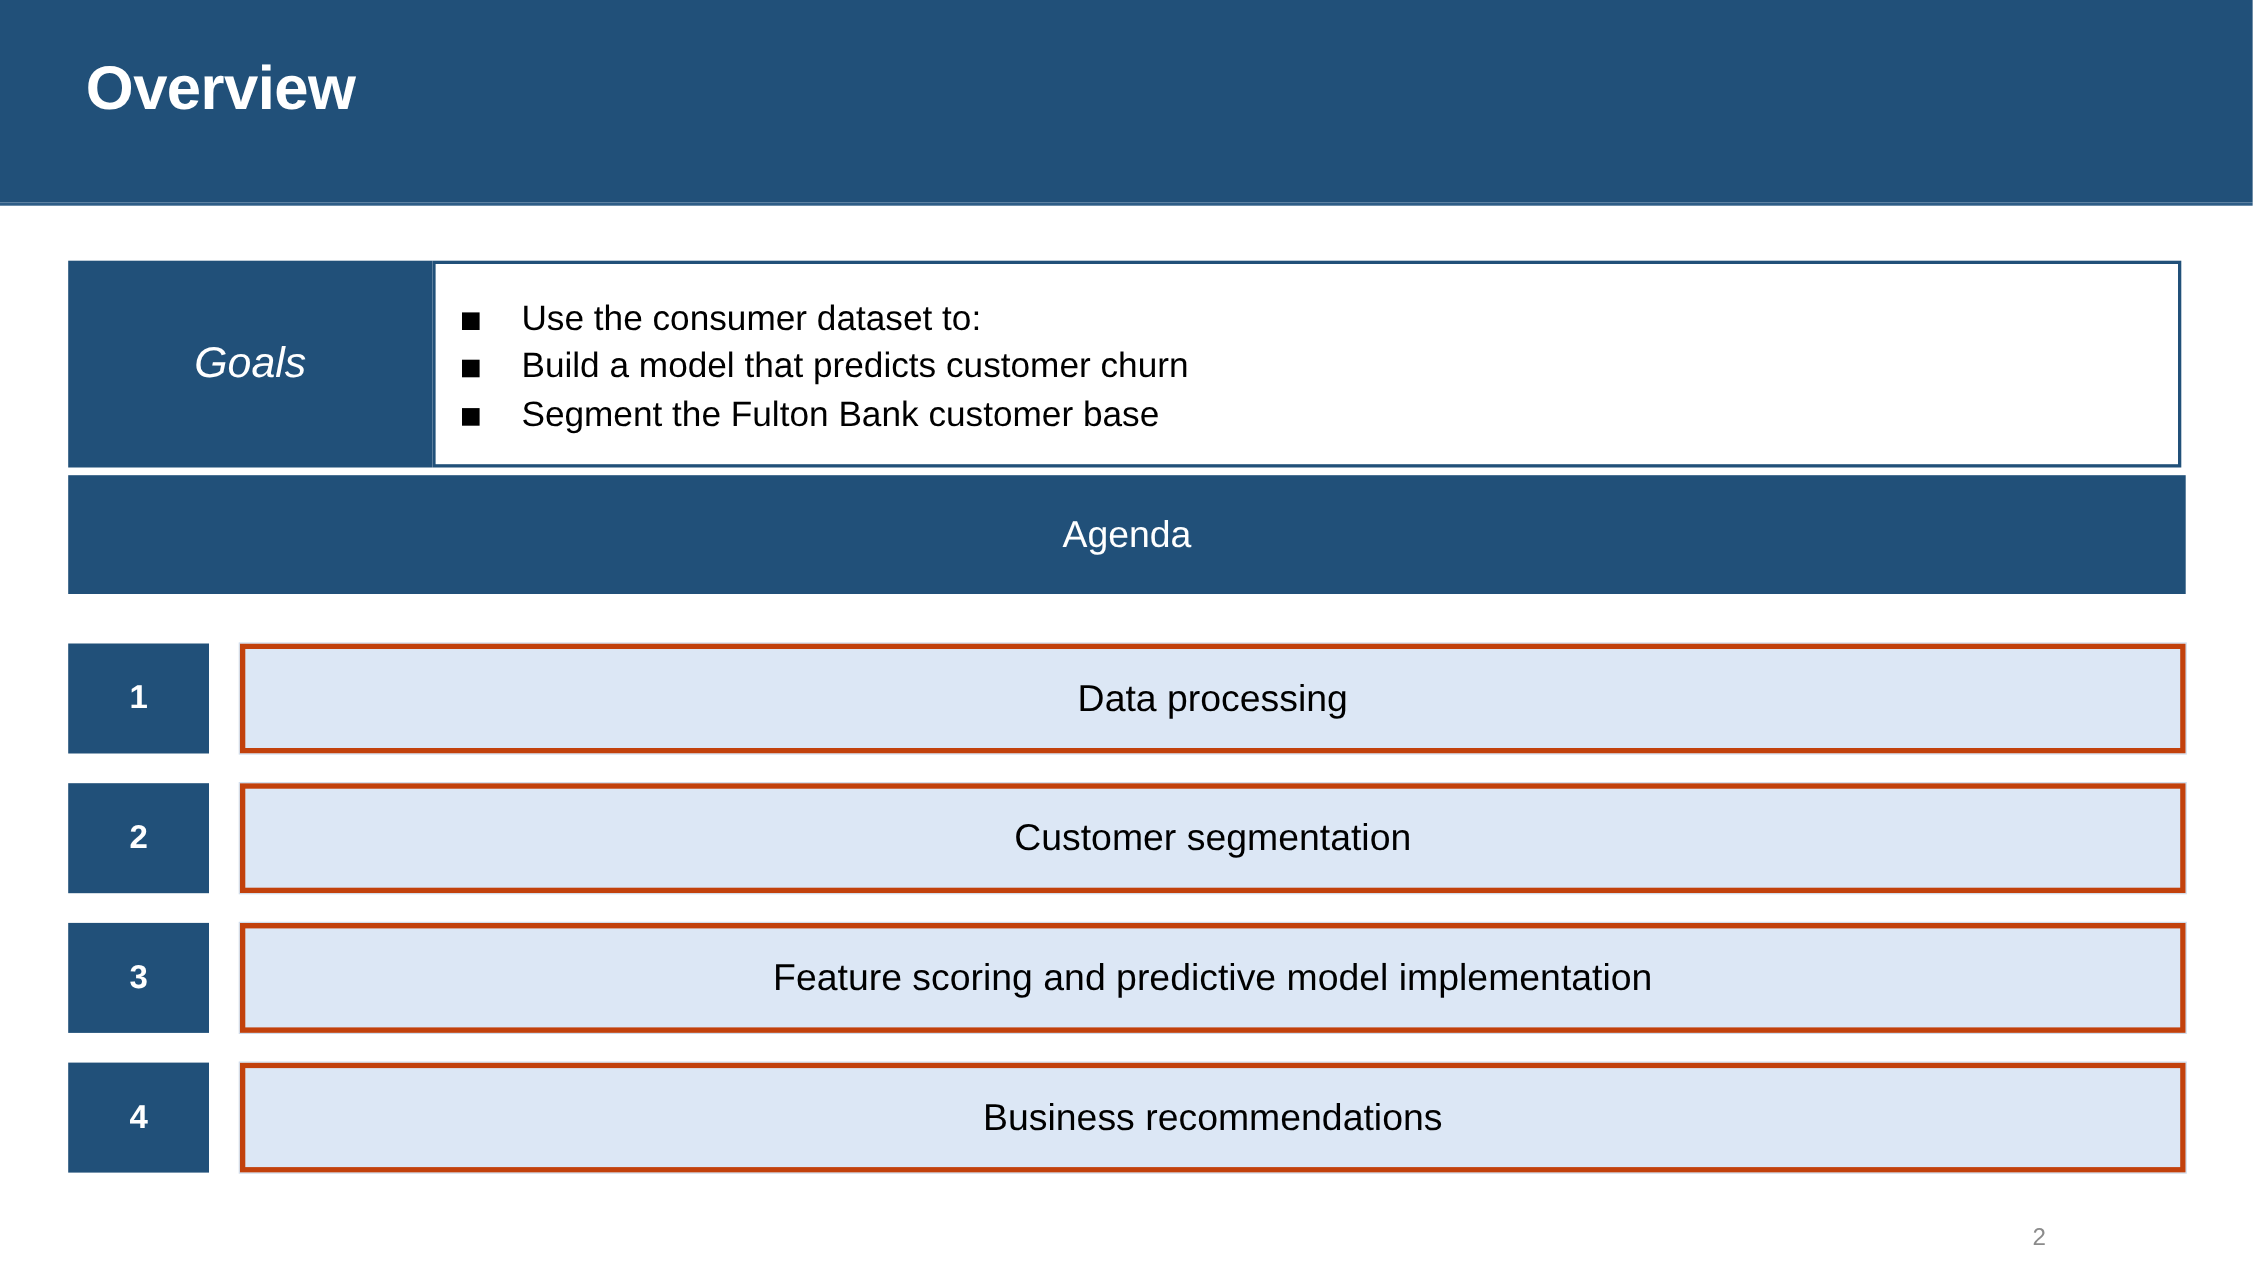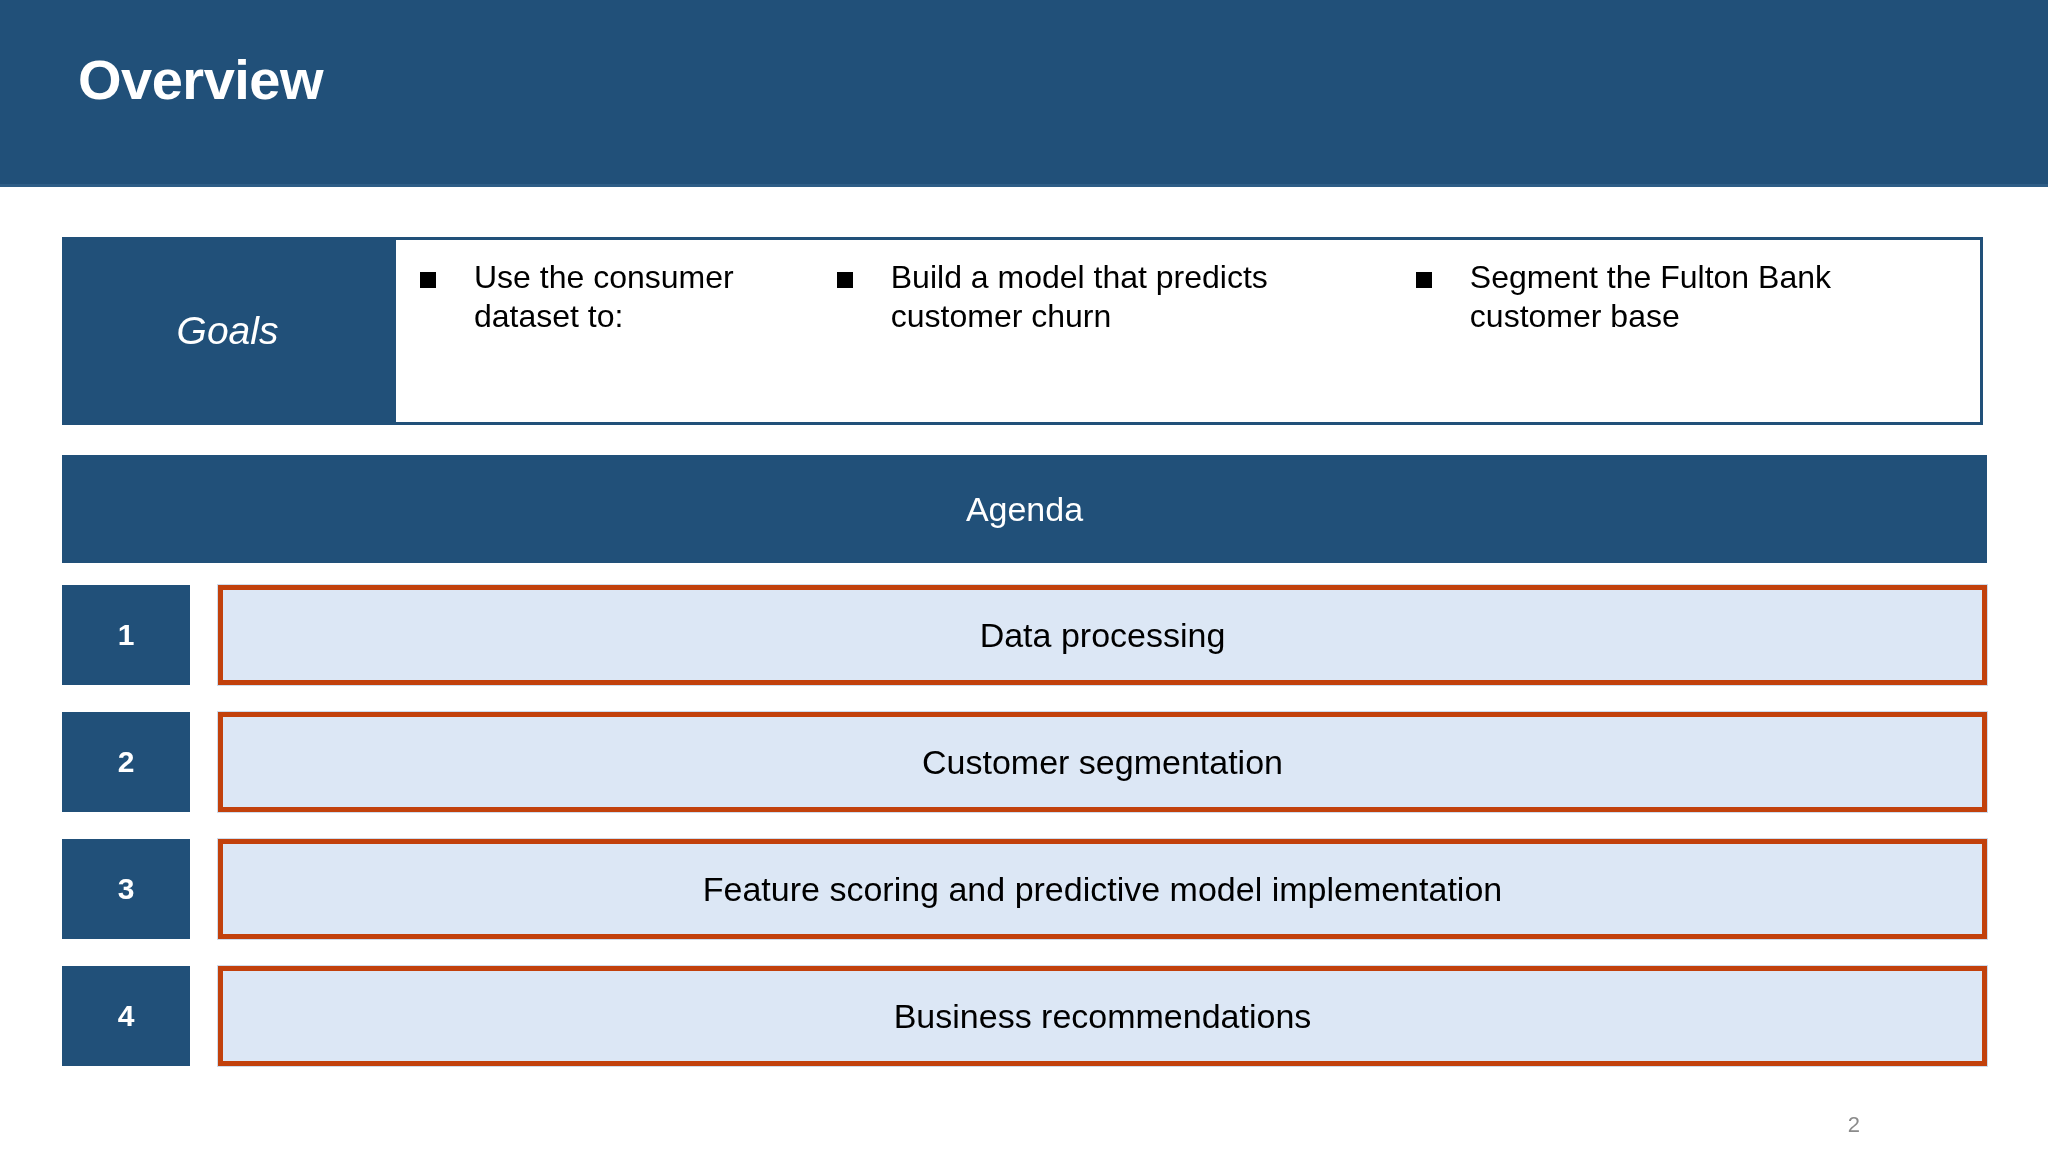--- a/index.html
+++ b/index.html
@@ -72,21 +72,21 @@
     box-sizing: border-box;
     font-style: italic;
   }
   .goals-content {
     flex: 1 1 auto;
     background: #ffffff;
     border: 3px solid #215079;
     box-sizing: border-box;
     padding: 16px 20px 12px 12px;
     display: flex;
-    flex-direction: row;
+    flex-direction: column;
     justify-content: center;
   }
   .goal-item {
     display: flex;
     align-items: flex-start;
     font-size: 32px;
     color: #000000;
     line-height: 1.22;
     padding: 2px 0;
   }
@@ -98,21 +98,21 @@
     margin: 14px 38px 0 12px;
   }
   .goal-text {
     flex: 1 1 auto;
   }
 
   
   .agenda-bar {
     position: absolute;
     left: 62px;
-    top: 455px;
+    top: 432px;
     width: 1925px;
     height: 108px;
     background: #215079;
     color: #ffffff;
     font-size: 34px;
     display: flex;
     align-items: center;
     justify-content: center;
     box-sizing: border-box;
   }

